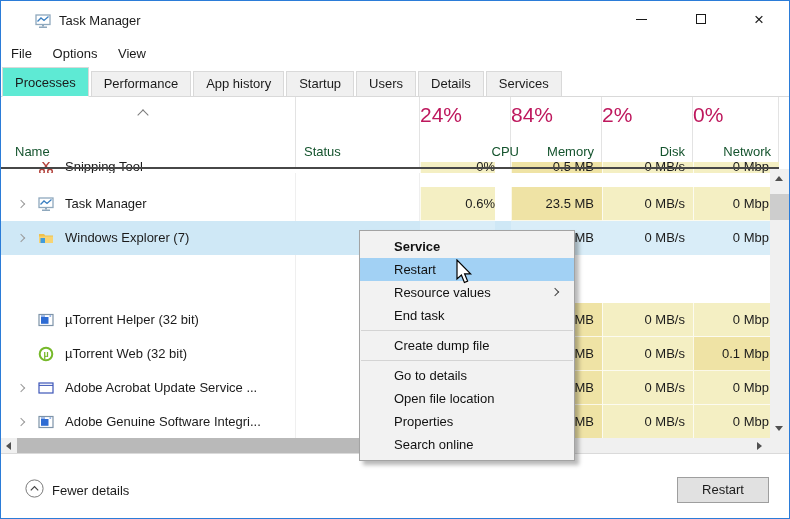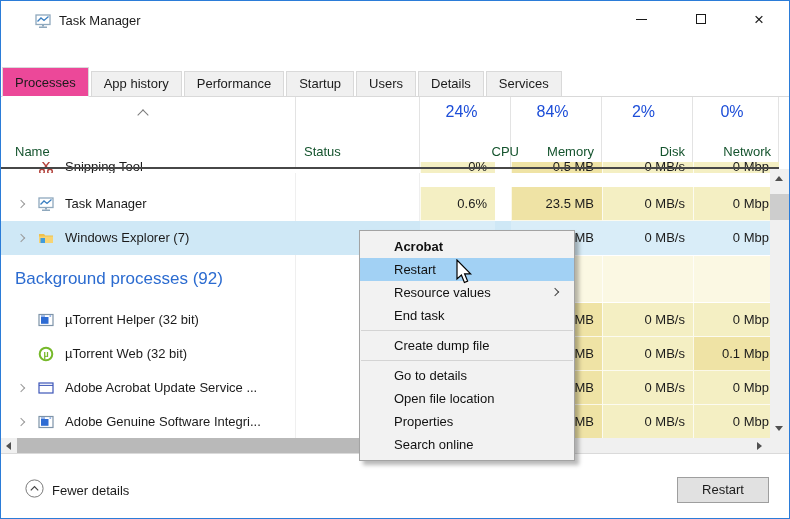--- a/index.html
+++ b/index.html
@@ -18,33 +18,33 @@
   .cap-min { left:617px; } .cap-max { left:677px; } .cap-close { left:735px; }
   .glyph-min { display:block; width:11px; height:1px; background:#1a1a1a; }
   .glyph-max { display:block; width:10px; height:10px; border:1px solid #1a1a1a; }
   .glyph-close { font-size:17px; line-height:17px; color:#1a1a1a; }
   
   .menubar { position:absolute; left:0; top:40px; width:788px; height:26px; padding-left:10px; }
   .menubar span { display:inline-block; line-height:26px; margin-right:17px; }
   
   .tabbar { position:absolute; left:0; top:66px; width:788px; height:30px; border-bottom:1px solid #d9d9d9; display:flex; align-items:flex-end; padding-left:1px; }
   .tab { height:25px; line-height:24px; padding:0 12px; background:#f0f0f0; border:1px solid #d9d9d9; border-bottom:none; margin-right:2px; }
-  .tab.active { height:30px; line-height:29px; background:#ec4899; margin-bottom:-1px; border-bottom:1px solid #fff; position:relative; z-index:2; }
+  .tab.active { height:30px; line-height:29px; background:#5eead4; margin-bottom:-1px; border-bottom:1px solid #fff; position:relative; z-index:2; }
   
   .colhead { position:absolute; left:0; top:96px; width:788px; height:70px; background:#fff; }
   .vline { position:absolute; top:0; width:1px; height:70px; background:#e3e3e3; }
   .sort-caret { position:absolute; left:138px; top:14px; width:8px; height:8px; border-top:1px solid #7a7a7a; border-right:1px solid #7a7a7a; transform:rotate(-45deg); }
   .h-label { position:absolute; bottom:8px; font-size:13px; color:#14532d; }
-  .h-val { position:absolute; top:6px; font-size:16px; color:#1d4ed8; text-align:center; }
+  .h-val { position:absolute; top:6px; font-size:21px; color:#be185d; text-align:left; }
   .dark-underline { position:absolute; left:0; top:166px; width:778px; height:2px; background:#474747; z-index:3; }
   
   .body-lines { position:absolute; top:172px; height:265px; width:1px; background:#efefef; }
   .prow { position:absolute; left:0; width:778px; height:34px; }
   .prow .cell { position:absolute; top:0; height:34px; line-height:34px; text-align:right; }
-  .cell.cpu  { left:419px; width:75px; padding-right:8px; }
+  .cell.cpu  { left:419px; width:75px; }
   .cell.mem  { left:510px; width:91px; padding-right:8px; }
   .cell.disk { left:601px; width:91px; padding-right:8px; }
   .cell.net  { left:692px; width:86px; padding-right:10px; }
   .heat1 { background:#f4efc3; border-left:1px solid rgba(255,255,255,.75); border-bottom:1px solid rgba(255,255,255,.75); }
   .heat2 { background:#efe3a5; border-left:1px solid rgba(255,255,255,.75); border-bottom:1px solid rgba(255,255,255,.75); }
   .pale  { background:#fbf8e3; border-left:1px solid rgba(255,255,255,.75); }
   .selcell { background:#d9edf8; }
   .rchev { position:absolute; left:17px; top:14px; width:6px; height:6px; border-top:1px solid #9a9a9a; border-right:1px solid #9a9a9a; transform:rotate(45deg); }
   .ricon { position:absolute; left:37px; top:9px; width:16px; height:16px; }
   .rname { position:absolute; left:64px; top:0; height:34px; line-height:34px; white-space:nowrap; }
@@ -98,25 +98,30 @@
         <span class="glyph-min"></span>
       </div>
     <div class="cap-btn cap-max">
         <span class="glyph-max"></span>
       </div>
     <div class="cap-btn cap-close">
         <span class="glyph-close">×</span>
       </div>
   </div>
 
+  <div class="menubar">
+    <span>File</span>
+    <span>Options</span>
+    <span>View</span>
+  </div>
 
   <div class="tabbar">
     <div class="tab active">Processes</div>
+    <div class="tab">Performance</div>
     <div class="tab">App history</div>
-    <div class="tab">Performance</div>
     <div class="tab">Startup</div>
     <div class="tab">Users</div>
     <div class="tab">Details</div>
     <div class="tab">Services</div>
   </div>
 
   <div class="colhead">
     <div class="vline" style="left:294px"></div>
       <div class="vline" style="left:418px"></div>
     <div class="vline" style="left:509px"></div>
@@ -179,27 +184,20 @@
       <path d="M1 6.5 H15 V13 H1 Z" fill="#f7d474"></path>
       <rect x="2.5" y="8" width="4.5" height="5" fill="#3f9bdc"></rect>
     </svg>
     <span class="rname">Windows Explorer (7)</span>
     <span class="cell cpu selcell"></span>
     <span class="cell mem selcell">MB</span>
     <span class="cell disk selcell">0 MB/s</span>
     <span class="cell net selcell">0 Mbp</span>
   </div>
 
-  <div class="section-row">
-    <span class="section-title">Background processes (92)</span>
-    <span class="cell cpu pale"></span>
-    <span class="cell mem pale"></span>
-    <span class="cell disk pale"></span>
-    <span class="cell net pale"></span>
-  </div>
 
   <div class="prow row-helper">
     <svg class="ricon" viewBox="0 0 16 16">
       <rect x="1" y="2.5" width="14" height="11" fill="#ffffff" stroke="#7d93a8" stroke-width="1.2"></rect>
       <rect x="3" y="5" width="7.5" height="6.8" fill="#2e6bd3"></rect>
       <rect x="3" y="3.6" width="4" height="0.9" fill="#2e6bd3"></rect>
       <rect x="11.5" y="3.6" width="1.6" height="0.9" fill="#2e6bd3"></rect>
     </svg>
     <span class="rname">µTorrent Helper (32 bit)</span>
     <span class="cell cpu heat1"></span>
@@ -265,21 +263,21 @@
       <svg width="19" height="19" viewBox="0 0 19 19">
         <circle cx="9.5" cy="9.5" r="8.6" fill="none" stroke="#7a7a7a" stroke-width="1"></circle>
         <polyline points="5.8,11.4 9.5,7.6 13.2,11.4" fill="none" stroke="#444444" stroke-width="1.2"></polyline>
       </svg>
       <span>Fewer details</span>
     </div>
     <div class="restart-btn">Restart</div>
   </div>
 
   <div class="ctxmenu">
-    <div class="mi bold"><span>Acrobat</span></div>
+    <div class="mi bold"><span>Service</span></div>
     <div class="mi hl"><span>Restart</span></div>
     <div class="mi"><span>Resource values</span><span class="sub-arrow"></span></div>
     <div class="mi"><span>End task</span></div>
     <div class="mi-sep"></div>
     <div class="mi"><span>Create dump file</span></div>
     <div class="mi-sep"></div>
     <div class="mi"><span>Go to details</span></div>
     <div class="mi"><span>Open file location</span></div>
     <div class="mi"><span>Properties</span></div>
     <div class="mi"><span>Search online</span></div>

